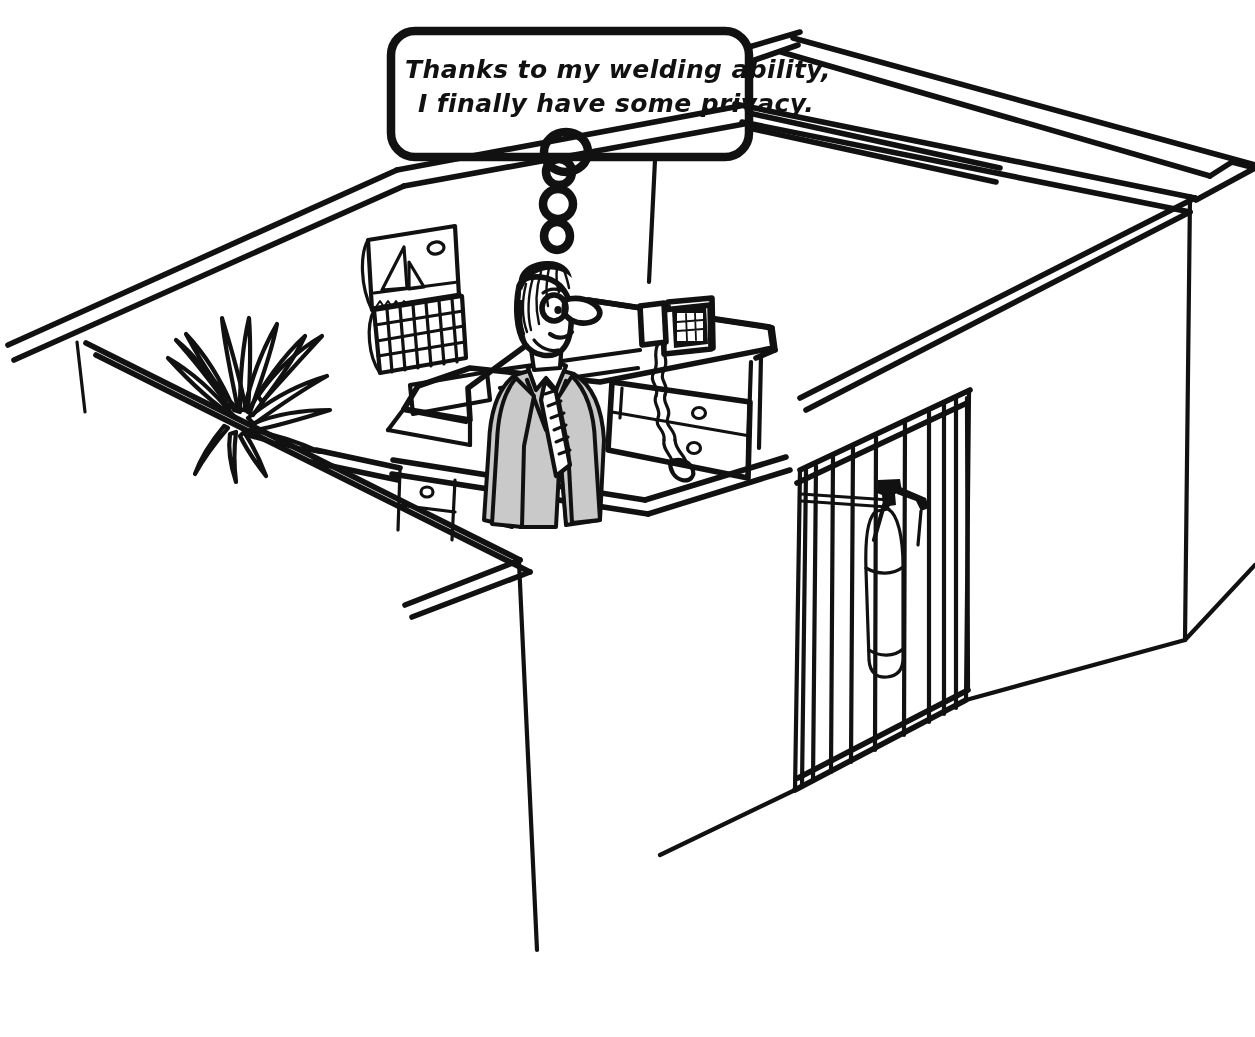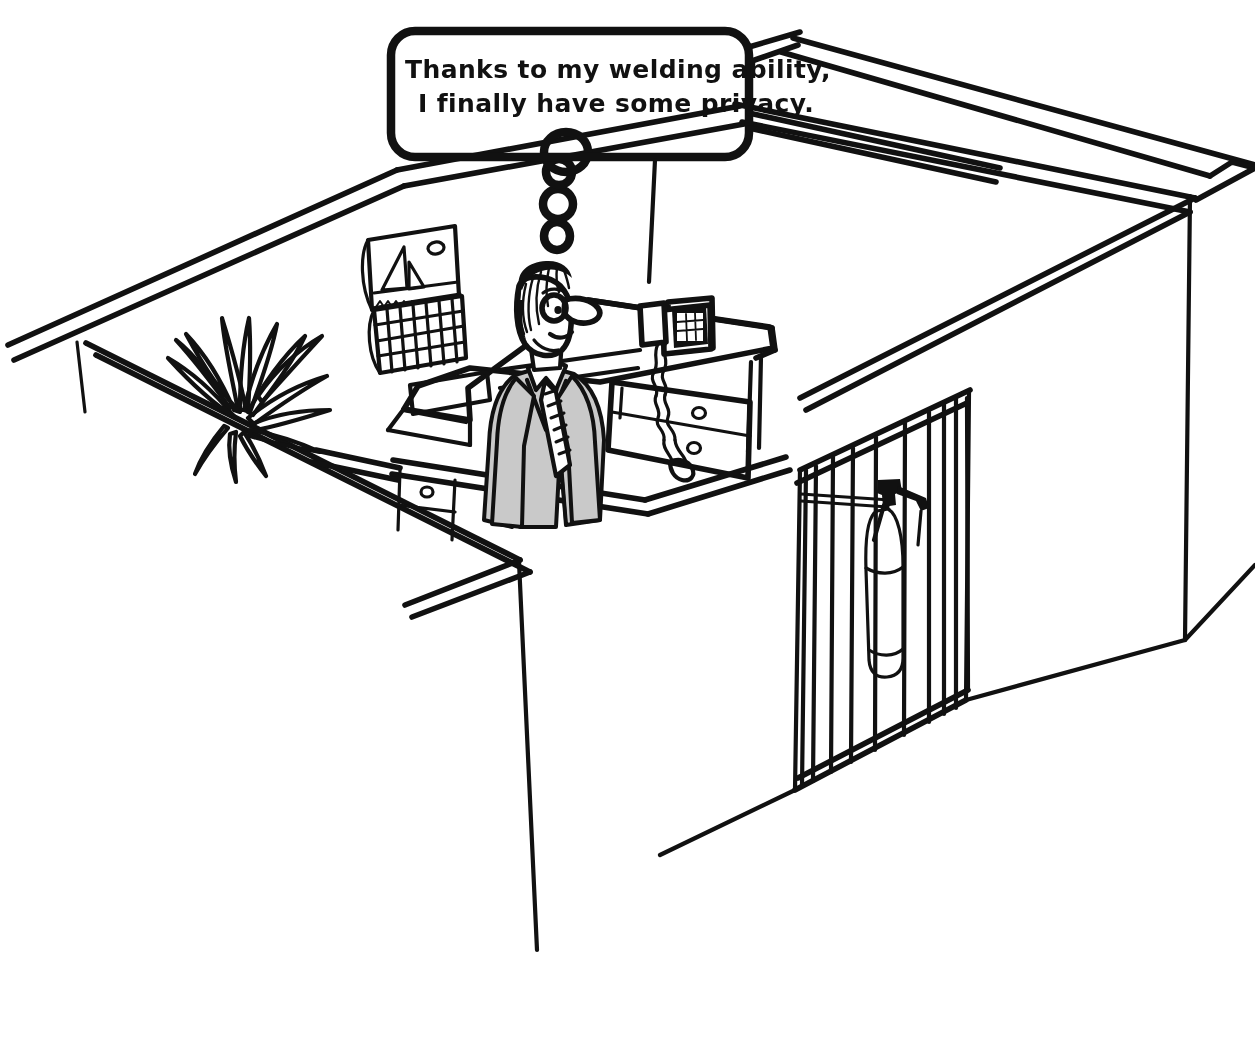--- a/index.html
+++ b/index.html
@@ -10,20 +10,21 @@
   }
   body {
     font-family: "DejaVu Sans", sans-serif;
   }
   #cartoon-stage {
     position: relative;
     width: 1255px;
     height: 1037px;
     background: #ffffff;
     overflow: hidden;
+    font-style: italic;
   }
   #cartoon-svg {
     position: absolute;
     top: 0;
     left: 0;
     width: 1255px;
     height: 1037px;
     display: block;
   }
   .ink {

